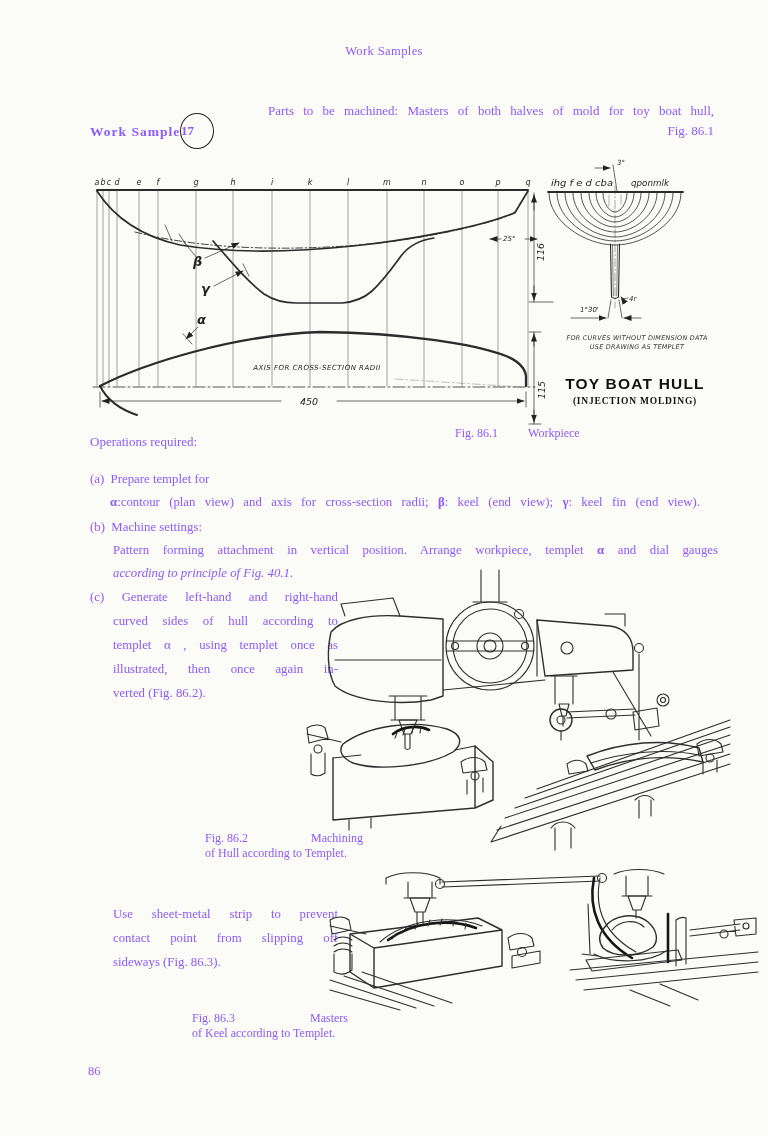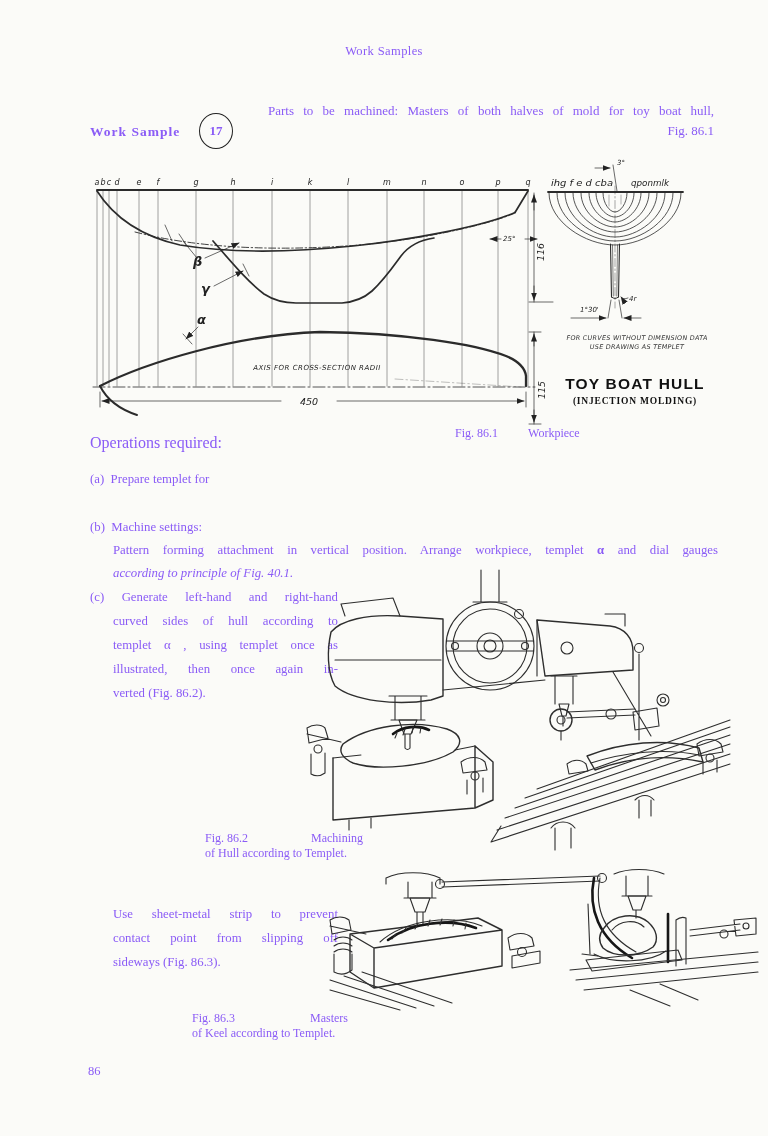--- a/index.html
+++ b/index.html
@@ -5,28 +5,28 @@
   html,body{margin:0;padding:0;background:#d9d9d6;}
   .page{
     position:relative;width:768px;height:1136px;margin:0 auto;
     background:#fbfbf8;color:#8b5cf6;overflow:hidden;
     font-family:"Liberation Serif", serif;
   }
   .abs{position:absolute;}
   
   .running-head{left:0;top:44px;width:768px;text-align:center;font-size:12.5px;letter-spacing:.4px;}
   .ws-label{left:90px;top:124px;font-size:13.5px;font-weight:700;letter-spacing:1px;}
-  .ws-circle{left:199px;top:113px;width:32px;height:34px;border:1.7px solid #222;border-radius:50%;
-    display:flex;align-items:center;justify-content:center;font-size:13px;font-weight:700;}
+  .ws-circle{left:180px;top:113px;width:32px;height:34px;border:1.7px solid #222;border-radius:50%;
+    display:flex;align-items:center;justify-content:flex-start;font-size:13px;font-weight:700;}
   .intro{left:268px;top:103px;width:446px;font-size:13px;}
   .intro .l1{text-align:justify;text-align-last:justify;}
   .intro .l2{text-align:right;margin-top:4px;}
   
   .caption1{left:455px;top:426px;font-size:12px;display:flex;gap:30px;}
-  .ops-heading{left:90px;top:434px;font-size:16px;}
+  .ops-heading{left:90px;top:434px;font-size:13px;}
   .op{font-size:12.8px;line-height:23px;}
   .op .cont{padding-left:23px;}
   .just{text-align:justify;text-align-last:justify;}
   .gk{font-weight:700;}
   .it{font-style:italic;}
   .narrow{width:248px;line-height:24px;}
   .cap{font-size:12px;line-height:14.5px;}
   .cap-row{display:flex;justify-content:space-between;}
   .pagenum{left:88px;top:1064px;font-size:12.5px;}
   
@@ -191,20 +191,23 @@
     <span>Workpiece</span>
   </div>
 
   <div class="abs ops-heading">Operations required:</div>
 
   <div class="abs op" style="left:90px;top:468px;width:610px">
     <div>
       <span>(a)</span>&nbsp;
       <span>Prepare templet for</span>
     </div>
+    <div class="cont just" style="padding-left:20px">
+      <span class="gk">α</span><span>:contour (plan view) and axis for cross-section radii; </span><span class="gk">β</span><span>: keel (end view); </span><span class="gk">γ</span><span>: keel fin (end view).</span>
+    </div>
   </div>
 
   <div class="abs op" style="left:90px;top:516px;width:610px">
     <div>
       <span>(b)</span>&nbsp;
       <span>Machine settings:</span>
     </div>
     <div class="cont just" style="width:605px">
       <span>Pattern forming attachment in vertical position. Arrange workpiece, templet </span><span class="gk">α</span><span> and dial gauges</span>
     </div>

